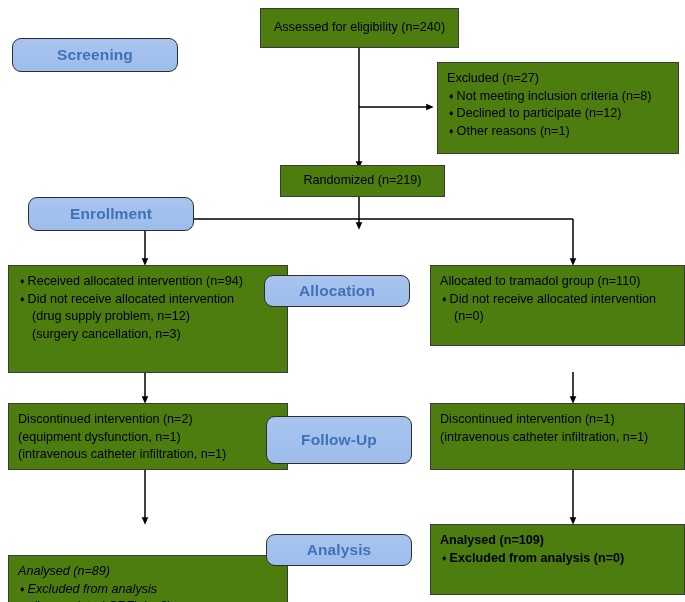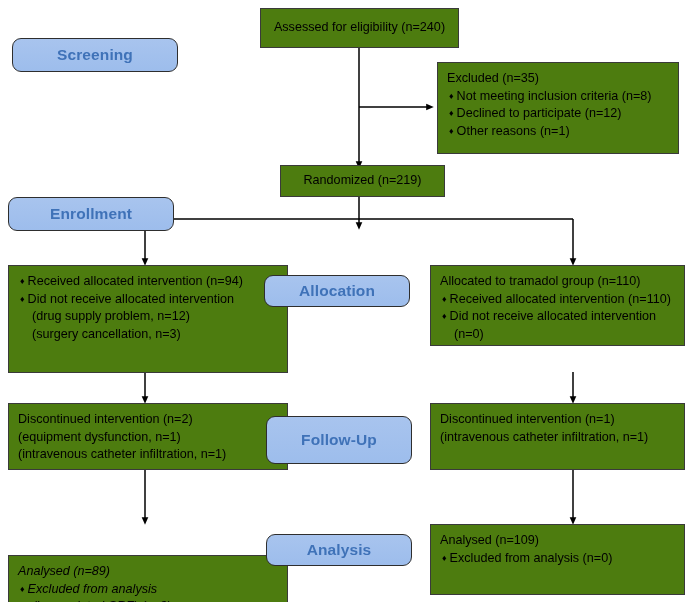--- a/index.html
+++ b/index.html
@@ -99,34 +99,34 @@
     <line x1="145" y1="372" x2="145" y2="400" marker-end="url(#arrow)"></line>
     <line x1="573" y1="372" x2="573" y2="400" marker-end="url(#arrow)"></line>
 
     <line x1="145" y1="470" x2="145" y2="521" marker-end="url(#arrow)"></line>
     <line x1="573" y1="470" x2="573" y2="521" marker-end="url(#arrow)"></line>
   </g>
 </svg>
 
 <div class="pill" style="left:12px;  top:4px;   width:166px; height:34px;">Screening</div>
 
-<div class="pill" style="left:8px;  top:163px; width:166px; height:34px;text-align:center;">Enrollment</div>
+<div class="pill" style="left:28px;  top:163px; width:166px; height:34px;text-align:center;">Enrollment</div>
 
 <div class="pill" style="left:264px; top:241px; width:146px; height:32px;">Allocation</div>
 
 <div class="pill" style="left:266px; top:382px; width:146px; height:48px;">Follow-Up</div>
 
 <div class="pill" style="left:266px; top:500px; width:146px; height:32px;">Analysis</div>
 
 <div class="box center" style="left:260px; top:8px; width:199px; height:40px;">
   <span class="line">Assessed for eligibility (n=240)</span>
 </div>
 
 <div class="box" style="left:437px; top:62px; width:242px; height:92px;">
-  <span class="line">Excluded  (n=35)</span>
+  <span class="line">Excluded  (n=27)</span>
   <span class="bul">
     <span class="dia">♦</span><span>Not meeting inclusion criteria (n=8)</span>
   </span>
   <span class="bul">
     <span class="dia">♦</span><span>Declined to participate (n=12)</span>
   </span>
   <span class="bul">
     <span class="dia">♦</span><span>Other reasons (n=1)</span>
   </span>
 </div>
@@ -142,23 +142,20 @@
   <span class="bul">
     <span class="dia">♦</span><span>Did not receive allocated intervention</span>
   </span>
   <span class="cont">(drug supply problem, n=12)</span>
   <span class="cont">(surgery cancellation, n=3)</span>
 </div>
 
 <div class="box" style="left:430px; top:265px; width:255px; height:81px;">
   <span class="line">Allocated to tramadol group (n=110)</span>
   <span class="bul">
-    <span class="dia">♦</span><span>Received allocated intervention (n=110)</span>
-  </span>
-  <span class="bul">
     <span class="dia">♦</span><span>Did not receive allocated intervention</span>
   </span>
   <span class="cont">(n=0)</span>
 </div>
 
 <div class="box" style="left:8px; top:403px; width:280px; height:67px;">
   <span class="line">Discontinued intervention (n=2)</span>
   <span class="line">(equipment dysfunction, n=1)</span>
   <span class="line">(intravenous catheter infiltration, n=1)</span>
 </div>
@@ -169,18 +166,18 @@
 </div>
 
 <div class="box" style="left:8px; top:555px; width:280px; height:66px;font-style:italic;">
   <span class="line">Analysed  (n=89)</span>
   <span class="bul">
     <span class="dia">♦</span><span>Excluded from analysis</span>
   </span>
   <span class="cont">(incompleted CRF) (n=3)</span>
 </div>
 
-<div class="box" style="left:430px; top:524px; width:255px; height:71px;">
+<div class="box" style="left:430px; top:524px; width:255px; height:71px;font-weight:bold;">
   <span class="line">Analysed  (n=109)</span>
   <span class="bul">
     <span class="dia">♦</span><span>Excluded from analysis (n=0)</span>
   </span>
 </div>
 
 </body></html>

